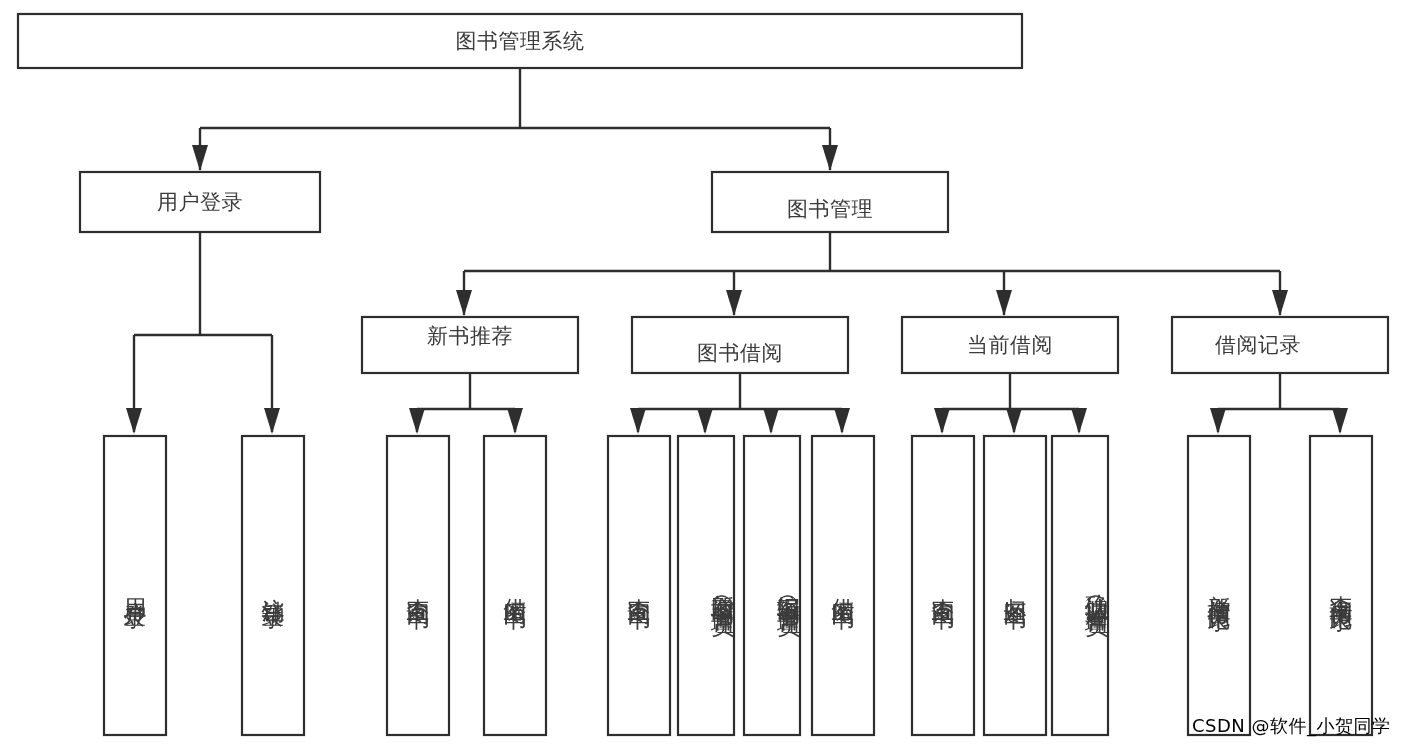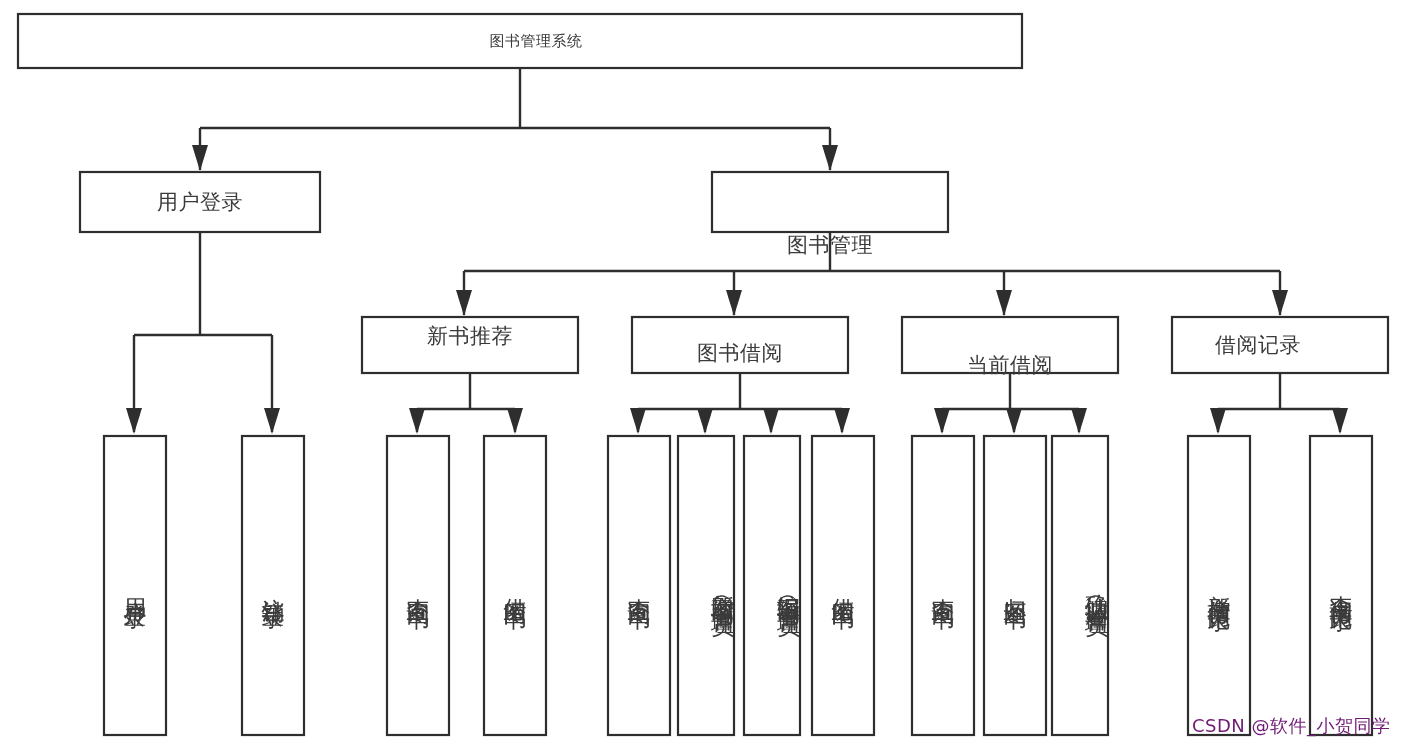--- a/index.html
+++ b/index.html
@@ -47,22 +47,21 @@
     display: flex;
     align-items: center;
     justify-content: center;
     color: #3b3b3b;
     font-size: 21px;
     letter-spacing: 0.5px;
     white-space: nowrap;
     pointer-events: none;
   }
   .label-title {
-    font-size: 15px;
-    padding-left: 16px;
+    font-size: 21px;
   }
   
   .label-v {
     position: absolute;
     writing-mode: vertical-rl;
     text-orientation: upright;
     color: #3b3b3b;
     font-size: 23px;
     line-height: 1.0;
     letter-spacing: 3px;
@@ -70,21 +69,21 @@
     align-items: flex-start;
     justify-content: center;
     pointer-events: none;
     overflow: visible;
   }
   .label-v.center-mid {
     align-items: center;
   }
   .watermark {
     position: absolute;
-    color: #701a75;
+    color: #000000;
     font-size: 18px;
     white-space: nowrap;
     letter-spacing: 0.5px;
     pointer-events: none;
   }
 </style>
 </head>
 <body>
 
 <div id="diagram-root">
@@ -164,24 +163,24 @@
         <rect x="984" y="436" width="62" height="299" class="node-box"></rect>
         <rect x="1052" y="436" width="56" height="299" class="node-box"></rect>
         <rect x="1188" y="436" width="62" height="299" class="node-box"></rect>
         <rect x="1310" y="436" width="62" height="299" class="node-box"></rect>
       </g>
   </svg>
 
   <div id="labels-group">
       <div class="label-h label-title" style="left: 18px; top: 14px; width: 1004px; height: 54px;">图书管理系统</div>
       <div class="label-h" style="left: 80px; top: 172px; width: 240px; height: 60px;">用户登录</div>
-      <div class="label-h" style="left: 712px; top: 172px; width: 236px; height: 74px; margin-top: 36px;">图书管理</div>
+      <div class="label-h" style="left: 712px; top: 172px; width: 236px; height: 74px;">图书管理</div>
       <div class="label-h" style="left: 362px; top: 308px; width: 216px; height: 56px;">新书推荐</div>
       <div class="label-h" style="left: 632px; top: 317px; width: 216px; height: 72px;">图书借阅</div>
-      <div class="label-h" style="left: 902px; top: 317px; width: 216px; height: 56px; margin-top: 20px;">当前借阅</div>
+      <div class="label-h" style="left: 902px; top: 317px; width: 216px; height: 56px;">当前借阅</div>
       <div class="label-h" style="left: 1172px; top: 317px; width: 172px; height: 56px;">借阅记录</div>
       <div class="label-v center-mid" style="left: 104px; top: 436px; width: 62px; height: 299px;">用户登录</div>
       <div class="label-v center-mid" style="left: 242px; top: 436px; width: 62px; height: 299px;">注销登录</div>
       <div class="label-v center-mid" style="left: 387px; top: 436px; width: 62px; height: 299px;">查询图书</div>
       <div class="label-v center-mid" style="left: 484px; top: 436px; width: 62px; height: 299px;">借阅图书</div>
       <div class="label-v center-mid" style="left: 608px; top: 436px; width: 62px; height: 299px;">查询图书</div>
       <div class="label-v" style="left: 678px; top: 444px; width: 56px; height: 291px;">新增图书（管理员）</div>
       <div class="label-v" style="left: 744px; top: 444px; width: 56px; height: 291px;">编辑图书（管理员）</div>
       <div class="label-v center-mid" style="left: 812px; top: 436px; width: 62px; height: 299px;">借阅图书</div>
       <div class="label-v center-mid" style="left: 912px; top: 436px; width: 62px; height: 299px;">查询图书</div>

